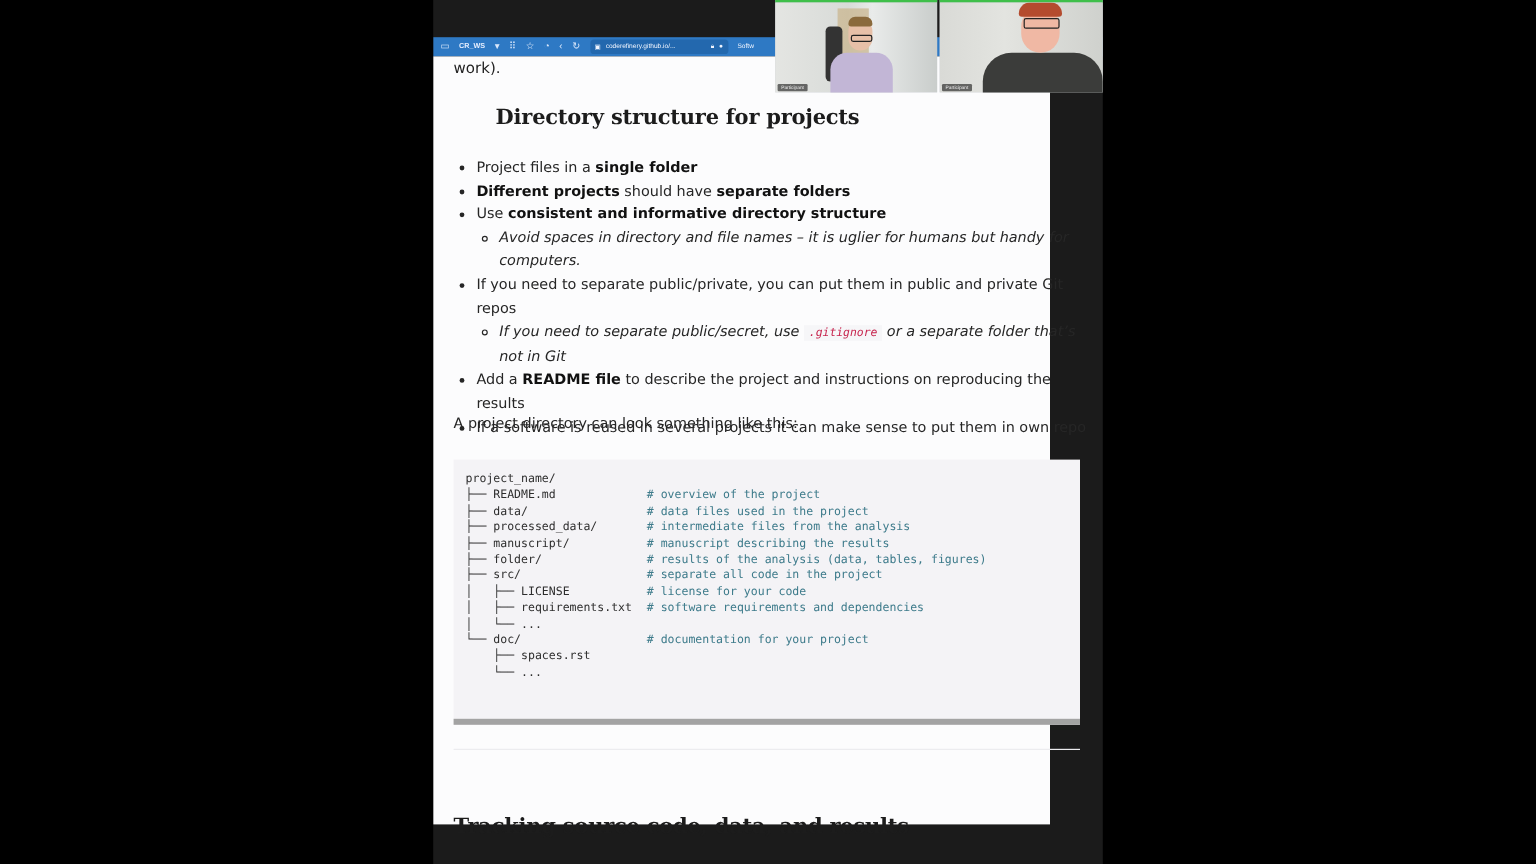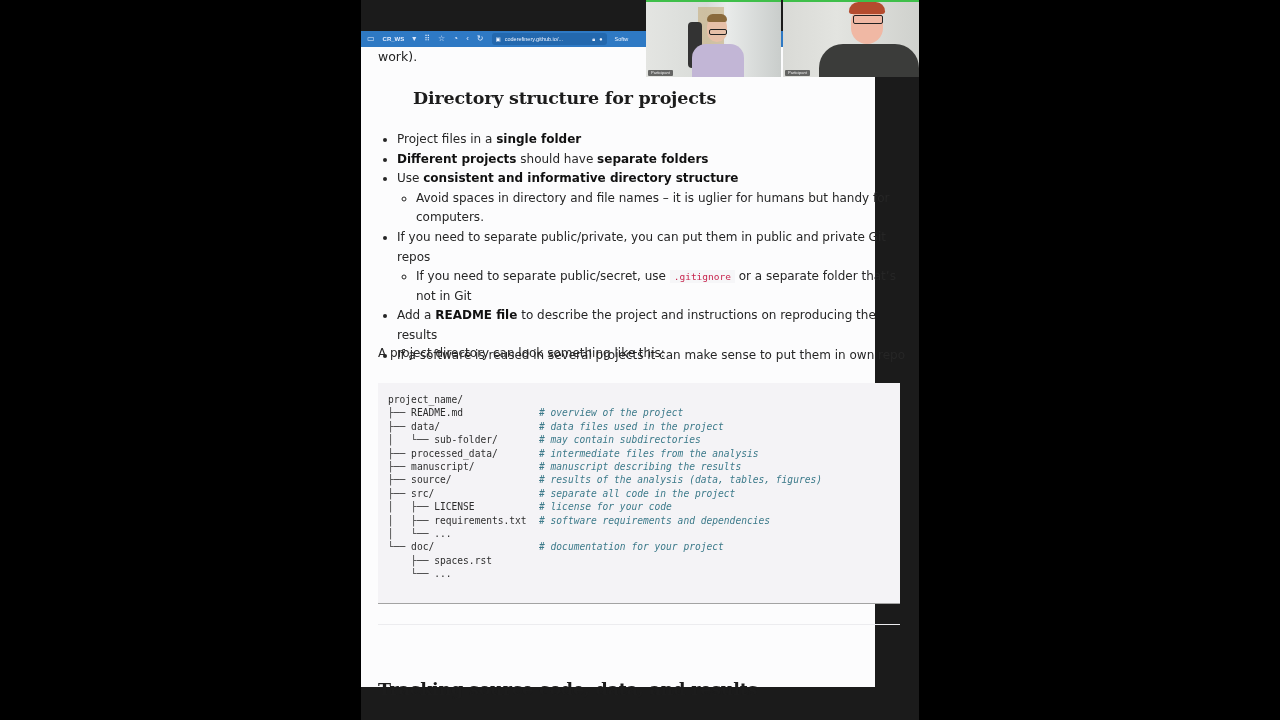--- a/index.html
+++ b/index.html
@@ -38,35 +38,35 @@
   }
   .h-dir { left: 0; top: 41px; margin-left: 35px; }
   .h-track { left: 0; top: 600px; margin-top: 32px; }
   ul.bullets {
     position: absolute; left: 0; top: 83px; margin: 0; padding-left: 19px;
     font-size: 12px; line-height: 19.6px; color: #262626; width: 520px;
   }
   ul.bullets li { list-style: disc; }
   ul.bullets b { color: #111; }
   ul.sub { margin: 0; padding-left: 19px; }
-  ul.sub li { list-style: circle; }
+  ul.sub li { list-style: circle; font-style: italic; }
   code.inline {
     font-family: "DejaVu Sans Mono", monospace; font-size: 9.5px; color: #c7254e;
     background: #f6f6f8; padding: 1px 4px;
   }
   .intro { position: absolute; left: 0; top: 299px; font-size: 12px; color: #262626; text-align: center; }
   .codeblock {
     position: absolute; left: 0; top: 336px; width: 522px; height: 221px;
-    background: #f4f3f6; border-bottom: 1px solid #a3a3a3; box-sizing: border-box;
+    background: #f4f3f6; border-bottom: 5px solid #a3a3a3; box-sizing: border-box;
     padding: 10px 10px; font-family: "DejaVu Sans Mono", monospace; font-size: 9.6px;
     line-height: 13.4px; color: #2d2d2d;
   }
   .code-line { display: flex; white-space: pre; }
   .code-path { width: 151px; white-space: pre; }
-  .code-comment { color: #3c7a8a; font-style: italic; white-space: pre; text-align: right; }
+  .code-comment { color: #3c7a8a; white-space: pre; text-align: right; }
   .hr { position: absolute; left: 0; top: 577px; width: 522px; height: 1px; background: #ececef; }
 
   .video {
     position: absolute; top: 0; height: 77px; overflow: hidden; background: #cfd3d6;
   }
   .v1 { left: 646px; width: 135px; border-top: 2px solid #3fbf4a; box-sizing: border-box; }
   .v2 { left: 783px; width: 136px; border-top: 2px solid #3fbf4a; box-sizing: border-box; }
   .v-bg1 { position: absolute; inset: 0; background: linear-gradient(90deg, #e4e5e2 0%, #d8dbd8 45%, #e9ebea 60%, #c9cdcb 100%); }
   .v-bg2 { position: absolute; inset: 0; background: linear-gradient(90deg, #d9dad6 0%, #e3e4e0 40%, #cfd1cd 100%); }
   .shelf { position: absolute; left: 52px; top: 5px; width: 26px; height: 40px; background: #c9b48a; opacity: .7; }
@@ -120,24 +120,23 @@
               <li>If you need to separate public/secret, use <code class="inline">.gitignore</code> or a separate folder that’s not in Git</li>
             </ul></li>
           <li><span>Add a </span><b>README file</b><span> to describe the project and instructions on reproducing the results</span></li>
           <li><span>If a software is reused in several projects it can make sense to put them in own repo</span></li>
         </ul>
       <div class="intro">A project directory can look something like this:</div>
       <div class="codeblock" id="codeblock">
           <div class="code-line"><span class="code-path">project_name/</span><span class="code-comment"></span></div>
           <div class="code-line"><span class="code-path">├── README.md</span><span class="code-comment"># overview of the project</span></div>
           <div class="code-line"><span class="code-path">├── data/</span><span class="code-comment"># data files used in the project</span></div>
-          <div class="code-line"><span class="code-path">│   └── sub-folder/</span><span class="code-comment"># may contain subdirectories</span></div>
           <div class="code-line"><span class="code-path">├── processed_data/</span><span class="code-comment"># intermediate files from the analysis</span></div>
           <div class="code-line"><span class="code-path">├── manuscript/</span><span class="code-comment"># manuscript describing the results</span></div>
-          <div class="code-line"><span class="code-path">├── source/</span><span class="code-comment"># results of the analysis (data, tables, figures)</span></div>
+          <div class="code-line"><span class="code-path">├── folder/</span><span class="code-comment"># results of the analysis (data, tables, figures)</span></div>
           <div class="code-line"><span class="code-path">├── src/</span><span class="code-comment"># separate all code in the project</span></div>
           <div class="code-line"><span class="code-path">│   ├── LICENSE</span><span class="code-comment"># license for your code</span></div>
           <div class="code-line"><span class="code-path">│   ├── requirements.txt</span><span class="code-comment"># software requirements and dependencies</span></div>
           <div class="code-line"><span class="code-path">│   └── ...</span><span class="code-comment"></span></div>
           <div class="code-line"><span class="code-path">└── doc/</span><span class="code-comment"># documentation for your project</span></div>
           <div class="code-line"><span class="code-path">    ├── spaces.rst</span><span class="code-comment"></span></div>
           <div class="code-line"><span class="code-path">    └── ...</span><span class="code-comment"></span></div>
         </div>
       <div class="hr"></div>
       <h2 class="h-track">Tracking source code, data, and results</h2>

